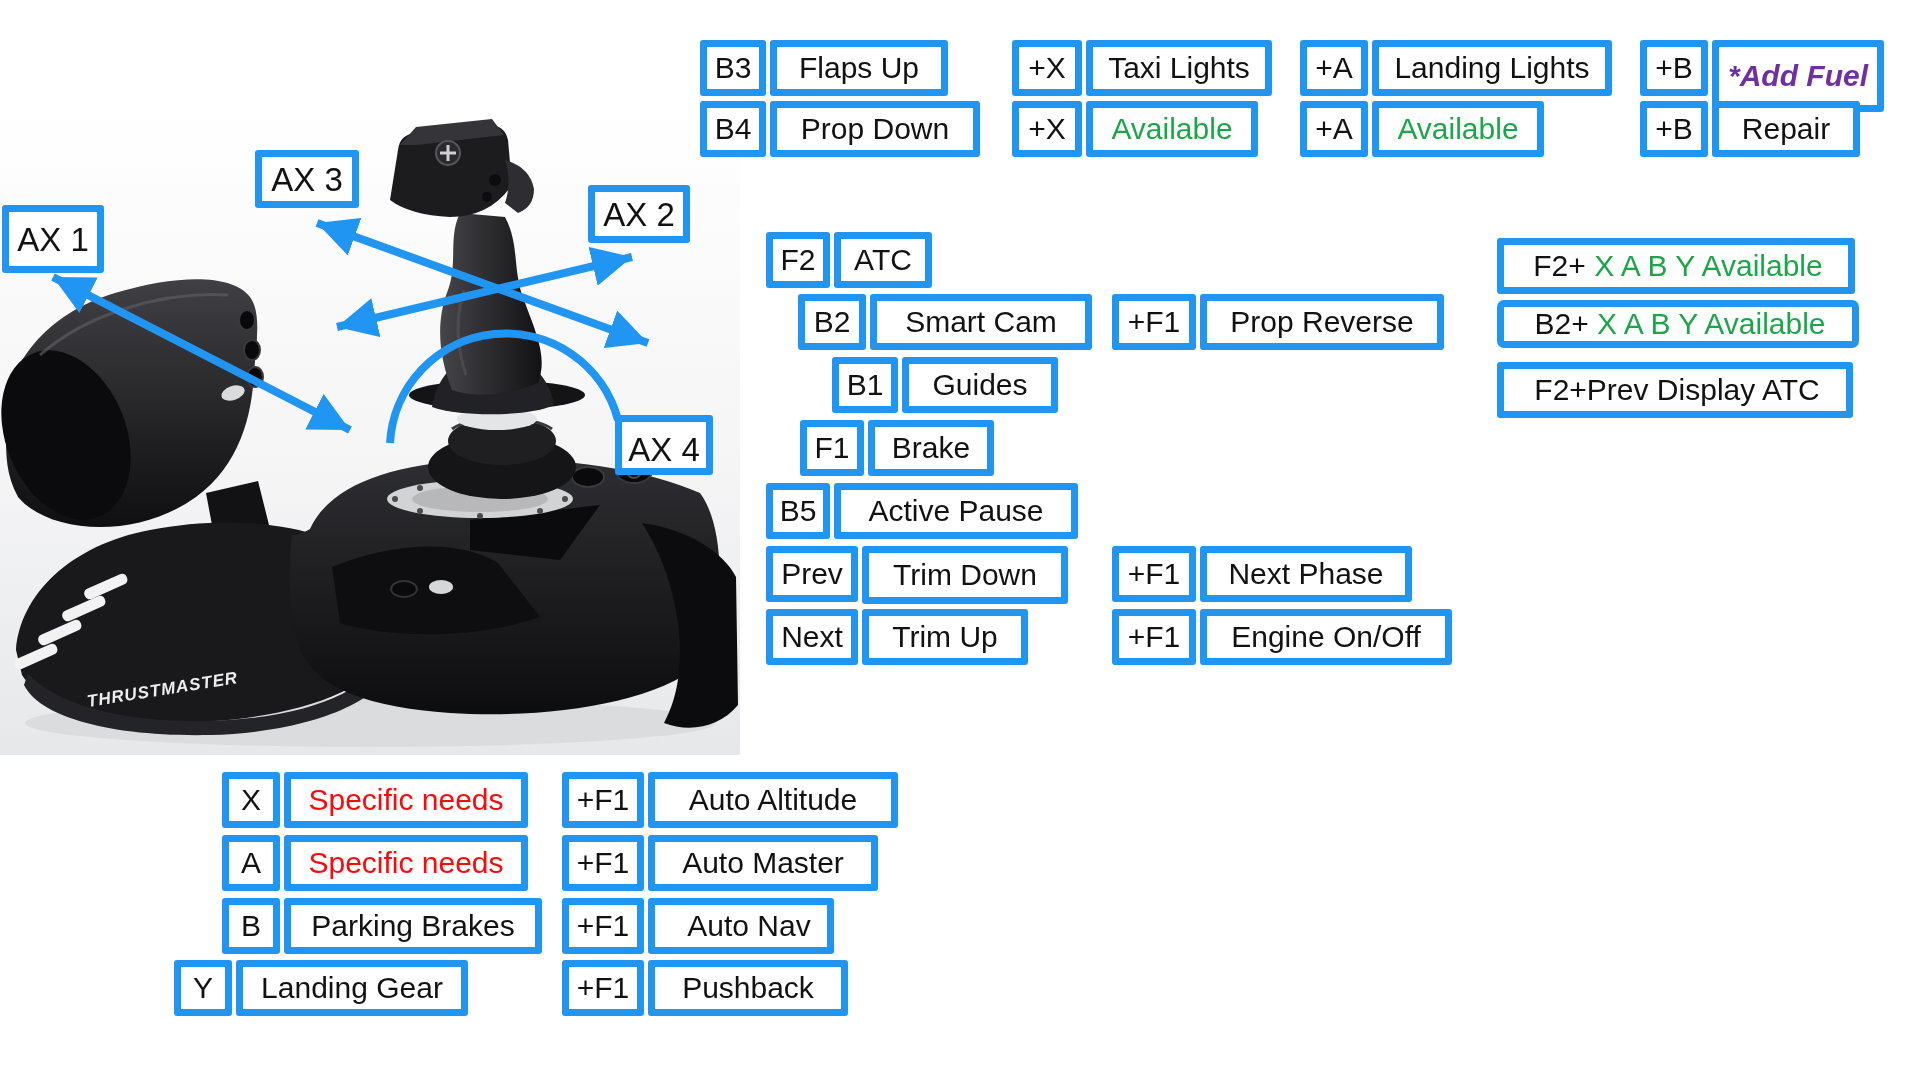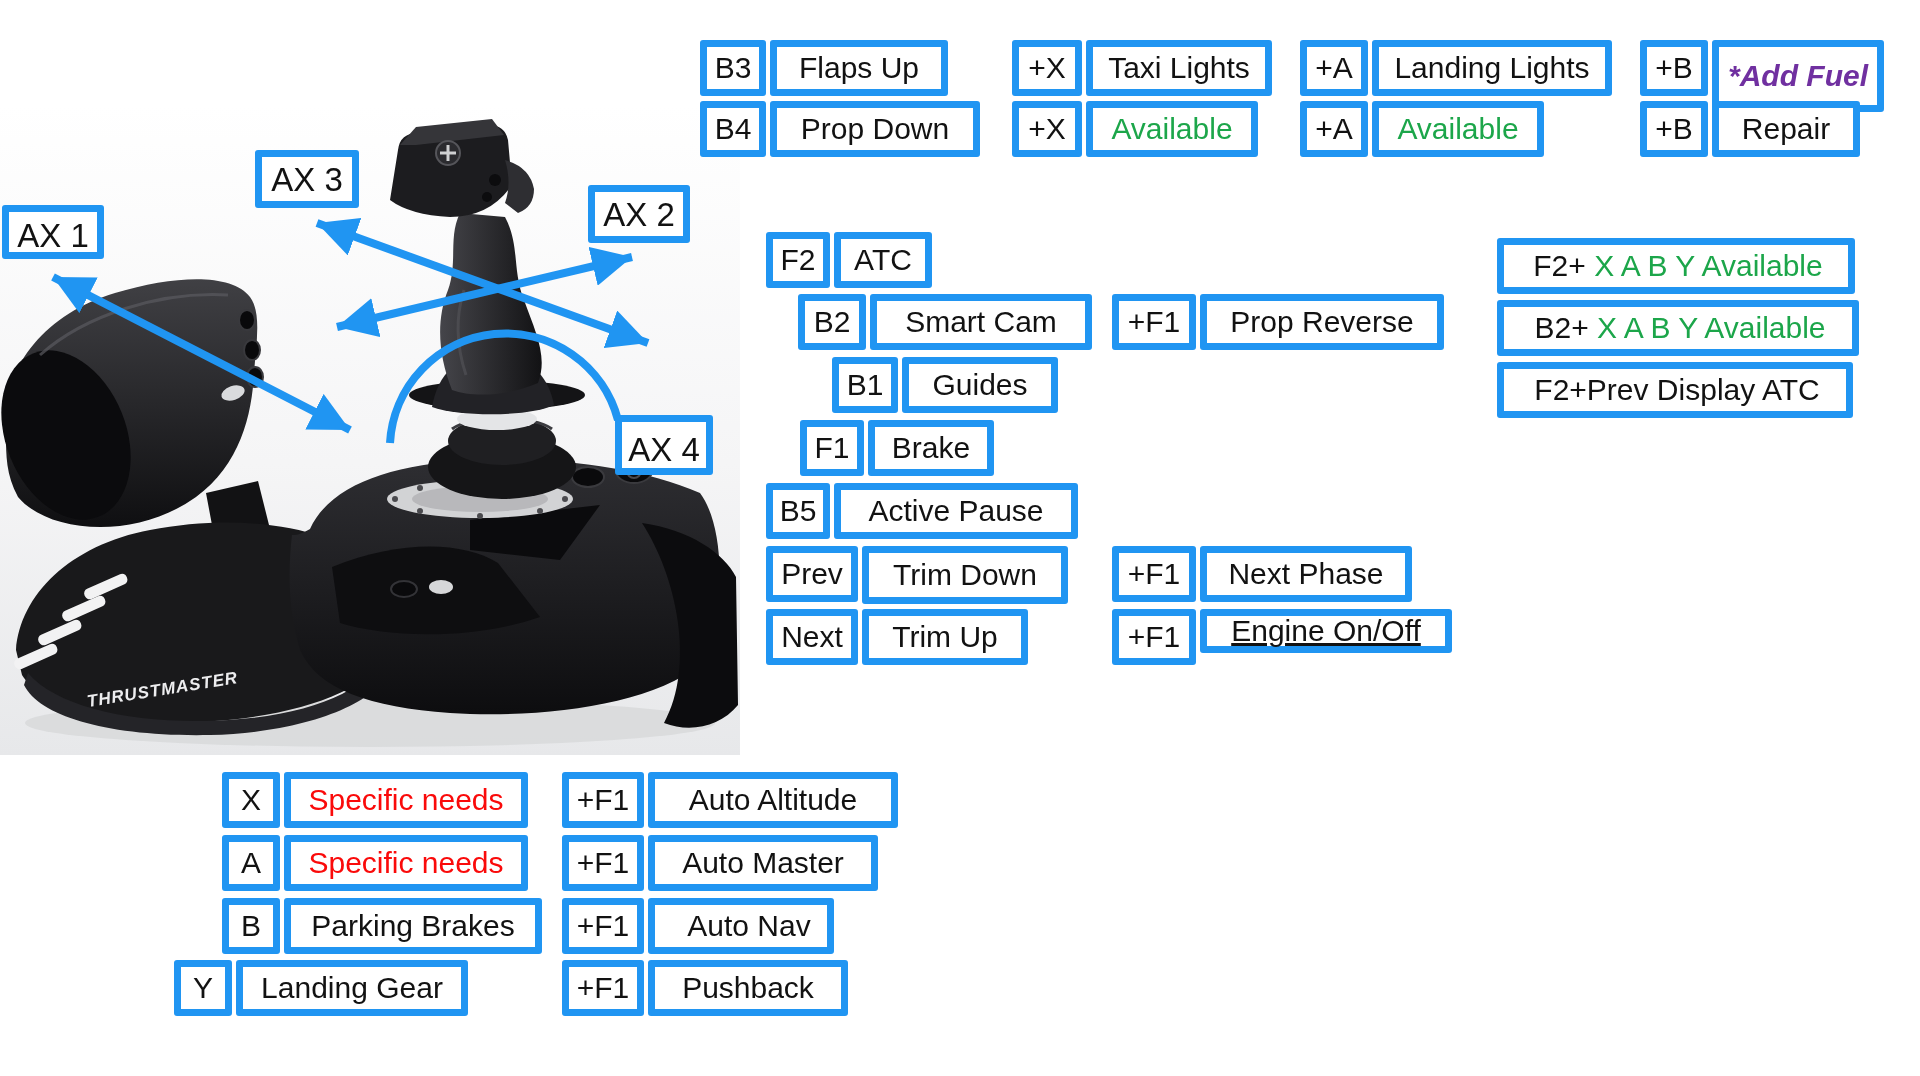--- a/index.html
+++ b/index.html
@@ -171,42 +171,42 @@
       <div class="mapbox" style="left: 868px; top: 420px; width: 126px; height: 56px;"><span style="color: rgb(18, 18, 18);">Brake</span></div>
       <div class="mapbox" style="left: 766px; top: 483px; width: 64px; height: 56px;"><span style="color: rgb(18, 18, 18);">B5</span></div>
       <div class="mapbox" style="left: 834px; top: 483px; width: 244px; height: 56px;"><span style="color: rgb(18, 18, 18);">Active Pause</span></div>
       <div class="mapbox" style="left: 766px; top: 546px; width: 92px; height: 56px;"><span style="color: rgb(18, 18, 18);">Prev</span></div>
       <div class="mapbox" style="left: 862px; top: 546px; width: 206px; height: 58px;"><span style="color: rgb(18, 18, 18);">Trim Down</span></div>
       <div class="mapbox" style="left: 1112px; top: 546px; width: 84px; height: 56px;"><span style="color: rgb(18, 18, 18);">+F1</span></div>
       <div class="mapbox" style="left: 1200px; top: 546px; width: 212px; height: 56px;"><span style="color: rgb(18, 18, 18);">Next Phase</span></div>
       <div class="mapbox" style="left: 766px; top: 609px; width: 92px; height: 56px;"><span style="color: rgb(18, 18, 18);">Next</span></div>
       <div class="mapbox" style="left: 862px; top: 609px; width: 166px; height: 56px;"><span style="color: rgb(18, 18, 18);">Trim Up</span></div>
       <div class="mapbox" style="left: 1112px; top: 609px; width: 84px; height: 56px;"><span style="color: rgb(18, 18, 18);">+F1</span></div>
-      <div class="mapbox" style="left: 1200px; top: 609px; width: 252px; height: 44px; text-decoration: underline;"><span style="color: rgb(18, 18, 18);">Engine On/Off</span></div>
+      <div class="mapbox" style="left: 1200px; top: 609px; width: 252px; height: 56px;"><span style="color: rgb(18, 18, 18);">Engine On/Off</span></div>
       <div class="mapbox align-left" style="left: 1497px; top: 238px; width: 358px; height: 56px;"><span style="color: rgb(18, 18, 18);">F2+ </span><span style="color: rgb(28, 166, 74);">X A B Y Available</span></div>
-      <div class="mapbox align-left" style="left: 1497px; top: 300px; width: 362px; height: 56px;"><span style="color: rgb(18, 18, 18);">B2+ </span><span style="color: rgb(28, 166, 74);">X A B Y Available</span></div>
+      <div class="mapbox align-left" style="left: 1497px; top: 300px; width: 362px; height: 48px; border-radius: 7px;"><span style="color: rgb(18, 18, 18);">B2+ </span><span style="color: rgb(28, 166, 74);">X A B Y Available</span></div>
       <div class="mapbox align-left" style="left: 1497px; top: 362px; width: 356px; height: 56px;"><span style="color: rgb(18, 18, 18);">F2+Prev Display ATC</span></div>
       <div class="mapbox" style="left: 222px; top: 772px; width: 58px; height: 56px;"><span style="color: rgb(18, 18, 18);">X</span></div>
       <div class="mapbox" style="left: 284px; top: 772px; width: 244px; height: 56px;"><span style="color: rgb(250, 10, 10);">Specific needs</span></div>
       <div class="mapbox" style="left: 222px; top: 835px; width: 58px; height: 56px;"><span style="color: rgb(18, 18, 18);">A</span></div>
       <div class="mapbox" style="left: 284px; top: 835px; width: 244px; height: 56px;"><span style="color: rgb(250, 10, 10);">Specific needs</span></div>
       <div class="mapbox" style="left: 222px; top: 898px; width: 58px; height: 56px;"><span style="color: rgb(18, 18, 18);">B</span></div>
       <div class="mapbox" style="left: 284px; top: 898px; width: 258px; height: 56px;"><span style="color: rgb(18, 18, 18);">Parking Brakes</span></div>
       <div class="mapbox" style="left: 174px; top: 960px; width: 58px; height: 56px;"><span style="color: rgb(18, 18, 18);">Y</span></div>
       <div class="mapbox" style="left: 236px; top: 960px; width: 232px; height: 56px;"><span style="color: rgb(18, 18, 18);">Landing Gear</span></div>
       <div class="mapbox" style="left: 562px; top: 772px; width: 82px; height: 56px;"><span style="color: rgb(18, 18, 18);">+F1</span></div>
       <div class="mapbox" style="left: 648px; top: 772px; width: 250px; height: 56px;"><span style="color: rgb(18, 18, 18);">Auto Altitude</span></div>
       <div class="mapbox" style="left: 562px; top: 835px; width: 82px; height: 56px;"><span style="color: rgb(18, 18, 18);">+F1</span></div>
       <div class="mapbox" style="left: 648px; top: 835px; width: 230px; height: 56px;"><span style="color: rgb(18, 18, 18);">Auto Master</span></div>
       <div class="mapbox" style="left: 562px; top: 898px; width: 82px; height: 56px;"><span style="color: rgb(18, 18, 18);">+F1</span></div>
       <div class="mapbox" style="left: 648px; top: 898px; width: 186px; height: 56px; padding-left: 16px;"><span style="color: rgb(18, 18, 18);">Auto Nav</span></div>
       <div class="mapbox" style="left: 562px; top: 960px; width: 82px; height: 56px;"><span style="color: rgb(18, 18, 18);">+F1</span></div>
       <div class="mapbox" style="left: 648px; top: 960px; width: 200px; height: 56px;"><span style="color: rgb(18, 18, 18);">Pushback</span></div>
     </div>
   <div id="axis-layer">
-      <div class="mapbox axisbox" style="left: 2px; top: 205px; width: 102px; height: 54px; align-items: flex-end;"><span style="color: rgb(18, 18, 18);">AX 1</span></div>
+      <div class="mapbox axisbox" style="left: 2px; top: 205px; width: 102px; height: 68px;"><span style="color: rgb(18, 18, 18);">AX 1</span></div>
       <div class="mapbox axisbox" style="left: 255px; top: 150px; width: 104px; height: 58px;"><span style="color: rgb(18, 18, 18);">AX 3</span></div>
       <div class="mapbox axisbox" style="left: 588px; top: 185px; width: 102px; height: 58px;"><span style="color: rgb(18, 18, 18);">AX 2</span></div>
       <div class="mapbox axisbox" style="left: 615px; top: 415px; width: 98px; height: 60px;"><span style="color: rgb(18, 18, 18); margin-top: 8px;">AX 4</span></div>
     </div>
 
 
 </div>
 
 </body></html>

